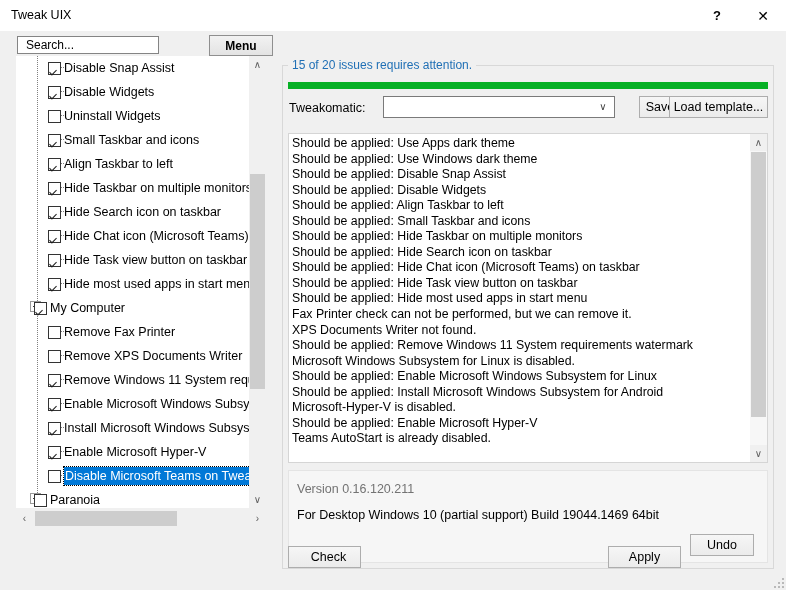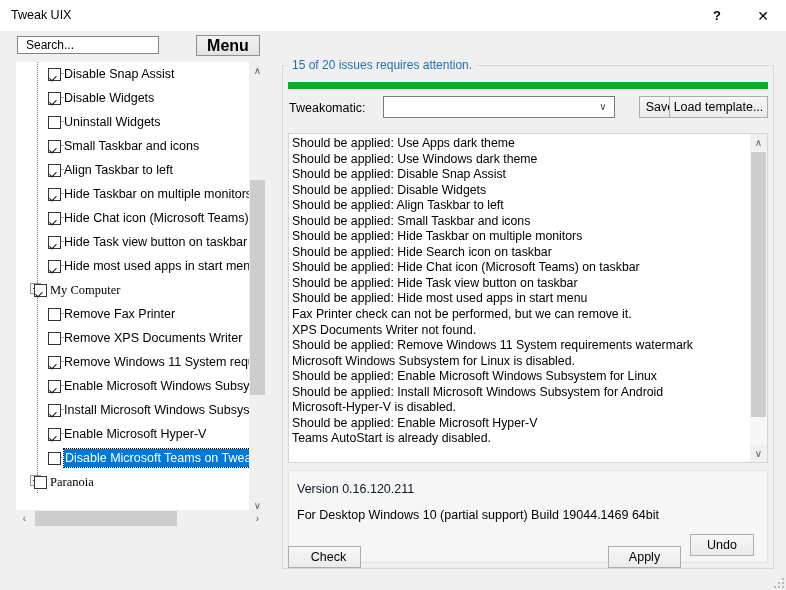--- a/index.html
+++ b/index.html
@@ -63,57 +63,57 @@
     background: #ffffff;
     font-family: "Liberation Sans", sans-serif;
     font-size: 12px;
     color: #000;
     padding: 0 8px;
     outline: none;
   }
   #search-input::placeholder { color: #000; opacity: 1; }
   #menu-btn {
     position: absolute;
-    left: 196px; top: 35px;
+    left: 209px; top: 35px;
     width: 64px; height: 21px;
     box-sizing: border-box;
     background: linear-gradient(#f2f2f2, #e3e3e3);
     border: 1px solid #8f8f8f;
     font-family: "Liberation Sans", sans-serif;
-    font-size: 16px;
+    font-size: 12px;
     font-weight: bold;
     color: #000;
     cursor: default;
     padding: 0;
   }
 
   
   #tree-panel {
     position: absolute;
-    left: 16px; top: 62px;
+    left: 16px; top: 56px;
     width: 250px; height: 452px;
     background: #ffffff;
     overflow: hidden;
     box-sizing: border-box;
   }
   #tree-viewport {
     position: absolute;
     left: 0; top: 0;
     width: 233px; height: 452px;
     overflow: hidden;
   }
   .tree-row {
     position: relative;
     height: 24px;
     display: flex;
     align-items: center;
     white-space: nowrap;
   }
   .tree-indent-1 { padding-left: 32px; }
-  .tree-indent-0 { padding-left: 18px; font-family: Liberation Serif, serif; }
+  .tree-indent-0 { padding-left: 18px; }
 
   .vline {
     position: absolute;
     left: 21px; top: 0;
     width: 1px; height: 100%;
     background-image: linear-gradient(to bottom, #808080 1px, transparent 1px);
     background-size: 1px 2px;
   }
   .elbow {
     position: absolute;
@@ -320,21 +320,21 @@
     left: 288px; top: 470px;
     width: 480px; height: 93px;
     background: #f6f6f6;
     border: 1px solid #e4e4e4;
     box-sizing: border-box;
   }
   #version-line {
     position: absolute;
     left: 8px; top: 10px;
     font-size: 12.5px;
-    color: #0f172a;
+    color: #737373;
     line-height: 16px;
   }
   #build-line {
     position: absolute;
     left: 8px; top: 36px;
     font-size: 12.5px;
     color: #000;
     line-height: 16px;
   }
   #check-btn  { left: 288px; top: 546px; width: 73px; height: 22px; padding-left: 8px; }
@@ -397,20 +397,26 @@
           <div class="vline"></div>
           <div class="elbow"></div>
           <span class="cb checked"></span>
           <span class="tree-label">Align Taskbar to left</span>
         </div>
         <div class="tree-row tree-indent-1">
           <div class="vline"></div>
           <div class="elbow"></div>
           <span class="cb checked"></span>
           <span class="tree-label">Hide Taskbar on multiple monitors</span>
+        </div>
+        <div class="tree-row tree-indent-1">
+          <div class="vline"></div>
+          <div class="elbow"></div>
+          <span class="cb checked"></span>
+          <span class="tree-label">Hide Search icon on taskbar</span>
         </div>
         <div class="tree-row tree-indent-1">
           <div class="vline"></div>
           <div class="elbow"></div>
           <span class="cb checked"></span>
           <span class="tree-label">Hide Chat icon (Microsoft Teams) on taskbar</span>
         </div>
         <div class="tree-row tree-indent-1">
           <div class="vline"></div>
           <div class="elbow"></div>

